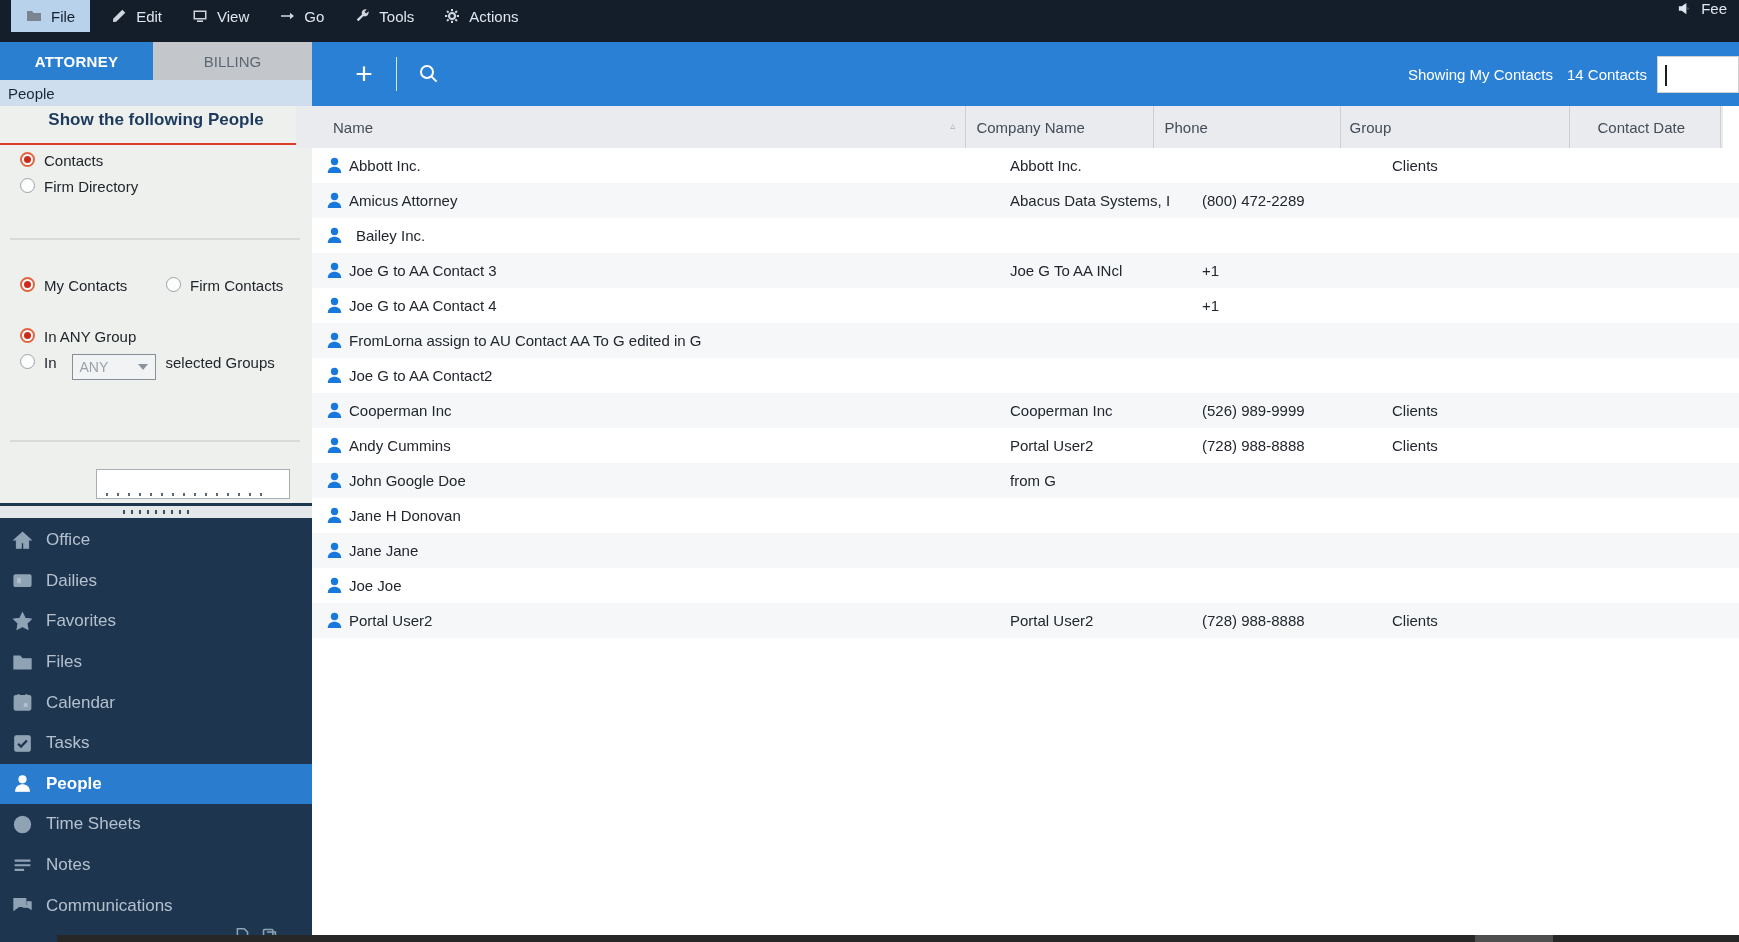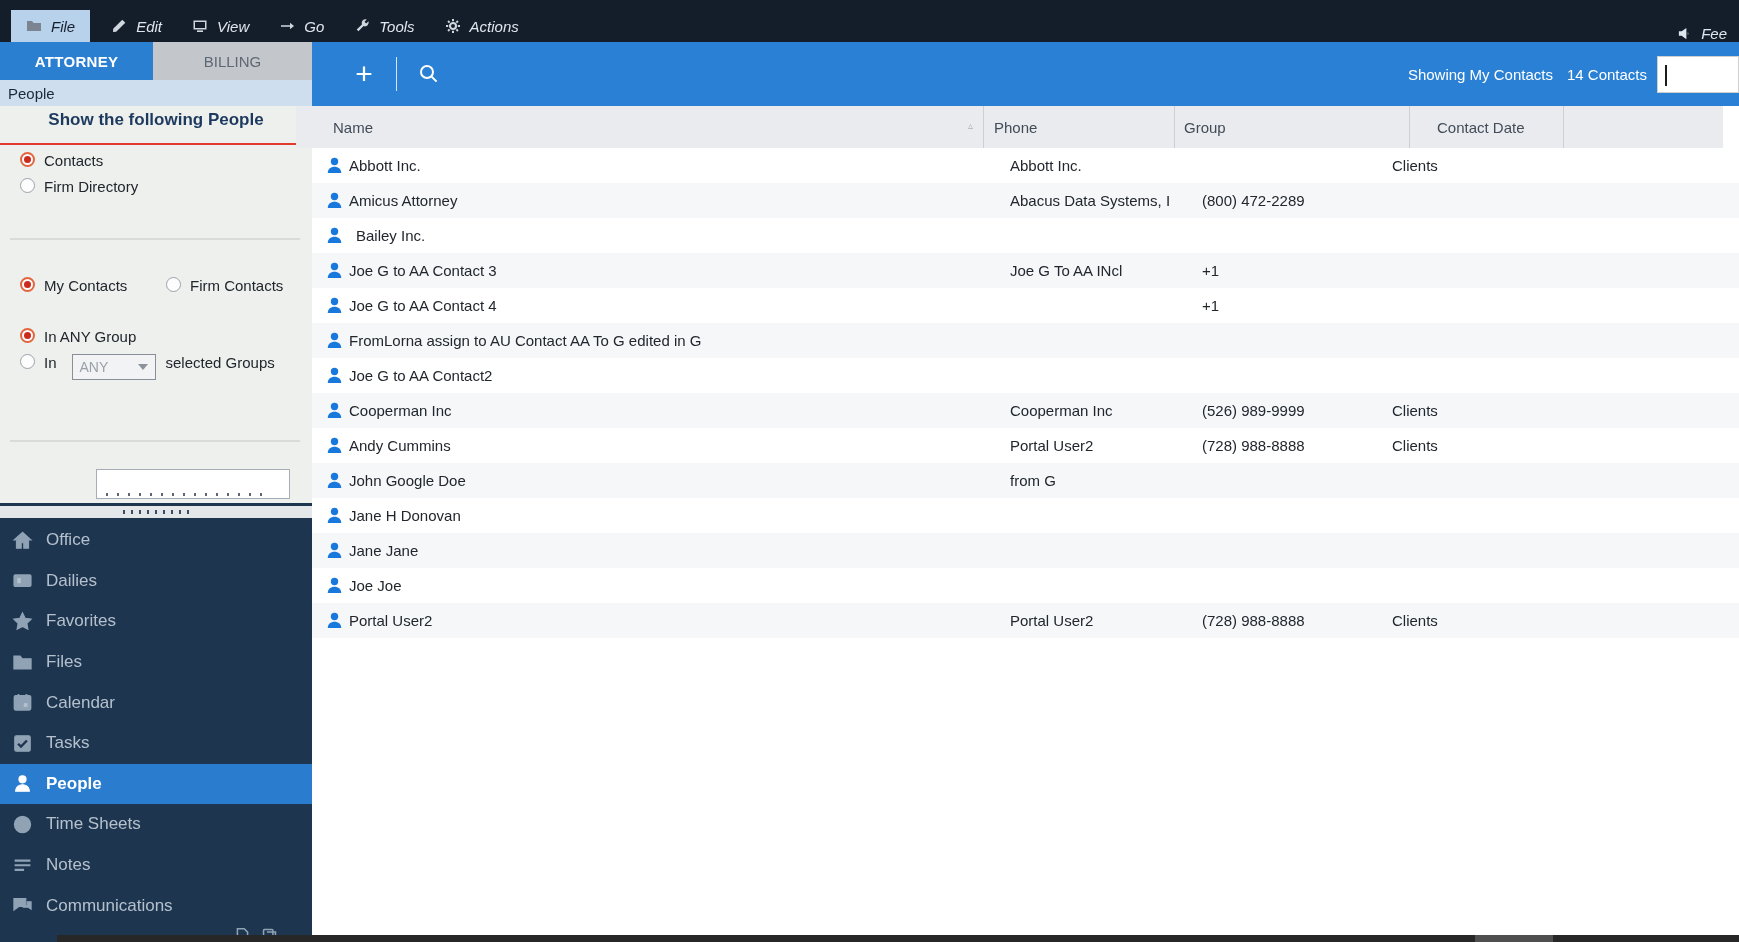--- a/index.html
+++ b/index.html
@@ -1,21 +1,21 @@
 <!DOCTYPE html>
 <html><head>
 <meta charset="utf-8">
 <style>
   * { box-sizing: border-box; margin: 0; padding: 0; }
   html,body { width:1739px; height:942px; overflow:hidden; }
   body { position:relative; background:#fff; font-family:"Liberation Sans", sans-serif; }
 
   
   .menubar { position:absolute; left:0; top:0; width:1739px; height:42px; background:#141d2a;
-             display:flex; align-items:flex-end; color:#dfe6ee; font-size:15px;font-style:italic; }
+             display:flex; align-items:flex-start; color:#dfe6ee; font-size:15px; }
   .menu-item { display:flex; align-items:center; gap:9px; height:32px; padding:0 15px; cursor:default; }
   .menu-item svg { width:16px; height:16px; fill:#cfd6de; }
   .menu-item.highlight { background:#b9d2ec; color:#15202e; margin-left:11px; }
   .menu-item.highlight svg { fill:#7b8491; }
   .menubar-right { margin-left:auto; display:flex; align-items:center; gap:9px; padding-right:12px; }
   .menubar-right svg { width:15px; height:15px; fill:#dfe6ee; }
 
   
   .tabs { position:absolute; left:0; top:42px; width:312px; height:38px; display:flex; font-size:15px; }
   .tab-attorney { width:153px; background:#2b7fd0; color:#fff; font-weight:bold;
@@ -309,20 +309,23 @@
       <div class="caret"></div>
     </div>
   </div>
 </div>
 
 <div class="thead">
   <div class="hc h-name">
     <span>Name</span>
     <span class="sort-glyph">▵</span>
   </div>
+  <div class="hc h-co">
+    <span>Company Name</span>
+  </div>
   <div class="hc h-ph">
     <span>Phone</span>
   </div>
   <div class="hc h-gr">
     <span>Group</span>
   </div>
   <div class="hc h-dt">
     <span>Contact Date</span>
   </div>
   <div class="h-sliver"></div>

